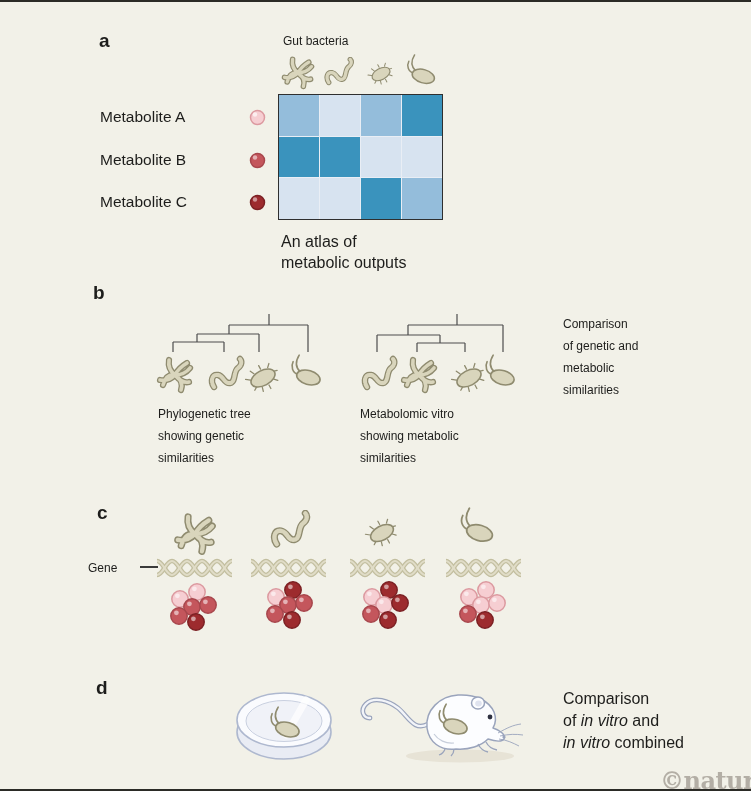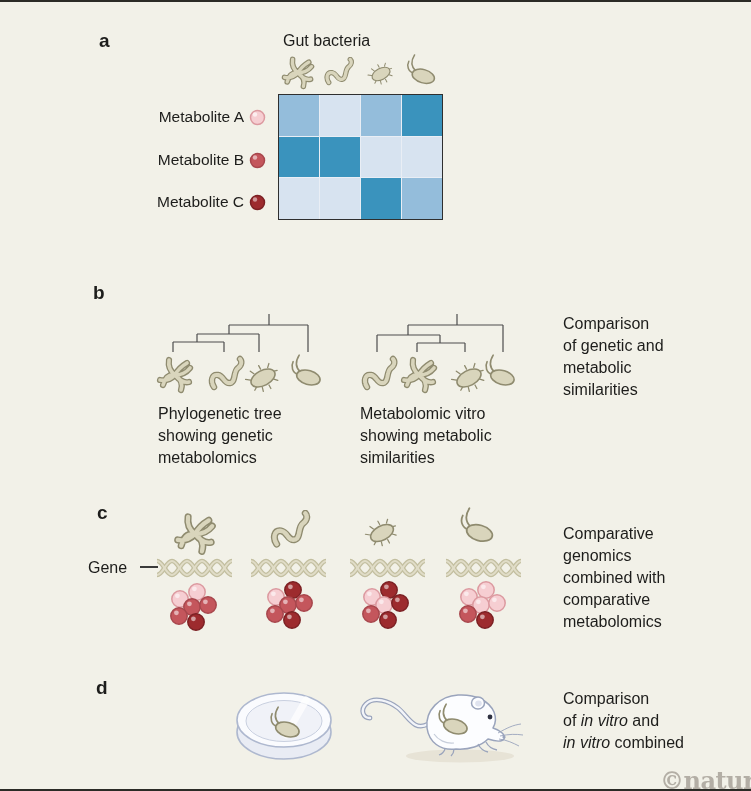--- a/index.html
+++ b/index.html
@@ -1,32 +1,32 @@
 <!DOCTYPE html>
 <html style="--background: #f2f1e8; --ink: #1d1d1b; --rule: #2b2b26; --olive-fill: #d9d5bc; --olive-stroke: #8f8b6f; --dna-base: #c2be9f; --dna-light: #e0dcc7; --tree-line: #4d4d4d; --heatmap-border: #2f2f2f; --heatmap-light: #d7e3f0; --heatmap-medium: #94bddb; --heatmap-dark: #3a93bd; --dot-light-fill: #f6ced2; --dot-light-stroke: #dc9aa0; --dot-medium-fill: #c4565c; --dot-medium-stroke: #a8474d; --dot-dark-fill: #9d2b2e; --dot-dark-stroke: #7c2124; --mouse-fill: #fcfdff; --mouse-stroke: #9aa4bc; --dish-stroke: #aeb8cf; --shadow: #e7e3d6; --watermark: #b3aea5;"><head>
 <meta charset="utf-8">
 <style>
   html,body{margin:0;padding:0;background:#fff;}
   #fig{position:relative;width:751px;height:791px;background:var(--background,#f2f1e8);
        font-family:"Liberation Sans",sans-serif;color:var(--ink,#1d1d1b);overflow:hidden;}
   .abs{position:absolute;}
   .rule{position:absolute;left:0;width:751px;height:2px;background:var(--rule,#2b2b26);}
   .panel-label{position:absolute;font-size:19px;font-weight:bold;}
-  .txt{position:absolute;font-size:16px;line-height:22px;white-space:pre-line;}
+  .txt{position:absolute;font-size:12px;line-height:22px;white-space:pre-line;}
   .txt-sm{position:absolute;font-size:16px;line-height:21px;white-space:pre-line;}
   .note{position:absolute;font-size:16px;line-height:22px;width:160px;}
   
   #heatmap{position:absolute;left:278px;top:94px;width:165px;height:126px;box-sizing:border-box;
            border:1.5px solid var(--heatmap-border,#2f2f2f);display:grid;
            grid-template-columns:repeat(4,1fr);grid-template-rows:repeat(3,1fr);
            gap:1px;background:#e9eef5;}
   .hm-light{background:var(--heatmap-light,#d7e3f0);}
   .hm-medium{background:var(--heatmap-medium,#94bddb);}
   .hm-dark{background:var(--heatmap-dark,#3a93bd);}
-  .met-label{position:absolute;left:100px;width:144px;text-align:right;font-size:15.5px;}
+  .met-label{position:absolute;left:100px;width:144px;font-size:15.5px;}
   
   .dot-light{fill:var(--dot-light-fill,#f6ced2);stroke:var(--dot-light-stroke,#dc9aa0);}
   .dot-medium{fill:var(--dot-medium-fill,#c4565c);stroke:var(--dot-medium-stroke,#a8474d);}
   .dot-dark{fill:var(--dot-dark-fill,#9d2b2e);stroke:var(--dot-dark-stroke,#7c2124);}
   
   .b-out{stroke:var(--olive-stroke,#8f8b6f);fill:none;stroke-linecap:round;}
   .b-in{stroke:var(--olive-fill,#d9d5bc);fill:none;stroke-linecap:round;}
   .b-fill{fill:var(--olive-fill,#d9d5bc);stroke:var(--olive-stroke,#8f8b6f);}
   .tree{stroke:var(--tree-line,#4d4d4d);stroke-width:1.2;fill:none;}
   .dna-base{stroke:var(--dna-base,#c6c2a6);fill:none;stroke-linecap:round;}
@@ -116,20 +116,22 @@
     </svg>
   <svg class="abs" style="left:249px;top:152px" width="17" height="17">
       <circle cx="8.5" cy="8.5" r="7" stroke-width="1.5" class="dot-medium"></circle>
       <circle cx="6" cy="5.5" r="2.2" fill="#fff" opacity="0.55"></circle>
     </svg>
   <svg class="abs" style="left:249px;top:194px" width="17" height="17">
       <circle cx="8.5" cy="8.5" r="7" stroke-width="1.5" class="dot-dark"></circle>
       <circle cx="6" cy="5.5" r="2.2" fill="#fff" opacity="0.5"></circle>
     </svg>
 
+  <div class="txt-sm" style="left:281px;top:231px">An atlas of
+metabolic outputs</div>
 
   <div class="panel-label" style="left:93px;top:282px">b</div>
 
   <svg class="abs" style="left:150px;top:308px" width="180" height="92">
     <path class="tree" d="M119 6V17M79 17H158M158 17V44M79 17V26M47 26H109M109 26V44M47 26V34M23 34H74M23 34V44M74 34V44"></path>
     <use href="#bact-branched" x="5" y="46" width="36" height="36"></use>
     <use href="#bact-corkscrew" x="57" y="48" width="34" height="34"></use>
     <use href="#bact-rod" x="93" y="50" width="32" height="32"></use>
     <use href="#bact-flagellate" x="137" y="45" width="38" height="38"></use>
   </svg>
@@ -137,21 +139,21 @@
   <svg class="abs" style="left:360px;top:308px" width="165" height="92">
     <path class="tree" d="M97 6V17M48 17H143M143 17V44M48 17V27M17 27H80M17 27V44M80 27V35M57 35H105M57 35V44M105 35V44"></path>
     <use href="#bact-corkscrew" x="0" y="48" width="34" height="34"></use>
     <use href="#bact-branched" x="39" y="46" width="36" height="36"></use>
     <use href="#bact-rod" x="89" y="50" width="32" height="32"></use>
     <use href="#bact-flagellate" x="121" y="45" width="38" height="38"></use>
   </svg>
 
   <div class="txt" style="left:158px;top:403px">Phylogenetic tree
 showing genetic
-metabolomics</div>
+similarities</div>
   <div class="txt" style="left:360px;top:403px">Metabolomic vitro
 showing metabolic
 similarities</div>
   <div class="txt" style="left:563px;top:313px">Comparison
 of genetic and
 metabolic
 similarities</div>
 
   <div class="panel-label" style="left:97px;top:502px">c</div>
 
@@ -234,25 +236,20 @@
       <circle cx="28" cy="28" r="8.2" stroke-width="1.5" class="dot-light"></circle>
       <circle cx="25.4" cy="24.8" r="2.4" fill="#fff" opacity="0.55"></circle>
       <circle cx="44" cy="26" r="8.2" stroke-width="1.5" class="dot-light"></circle>
       <circle cx="41.4" cy="22.8" r="2.4" fill="#fff" opacity="0.55"></circle>
       <circle cx="15" cy="37" r="8.2" stroke-width="1.5" class="dot-medium"></circle>
       <circle cx="12.4" cy="33.8" r="2.4" fill="#fff" opacity="0.55"></circle>
       <circle cx="32" cy="43" r="8.2" stroke-width="1.5" class="dot-dark"></circle>
       <circle cx="29.4" cy="39.8" r="2.4" fill="#fff" opacity="0.55"></circle>
     </svg>
 
-  <div class="txt" style="left:563px;top:523px">Comparative
-genomics
-combined with
-comparative
-metabolomics</div>
 
   <div class="panel-label" style="left:96px;top:677px">d</div>
 
   <svg class="abs" style="left:233px;top:680px" width="102" height="84" viewBox="0 0 102 84">
     <ellipse cx="51" cy="52" rx="47" ry="27" fill="#e9ecf4" stroke="var(--dish-stroke,#aeb8cf)" stroke-width="1.6"></ellipse>
     <ellipse cx="51" cy="40" rx="47" ry="27" fill="#fafbfe" stroke="var(--dish-stroke,#aeb8cf)" stroke-width="1.6"></ellipse>
     <ellipse cx="51" cy="41" rx="38" ry="20.5" fill="#f0f2f8" stroke="#c9d0e0" stroke-width="1"></ellipse>
     <path d="M73 20L53 55" stroke="#ffffff" stroke-width="7" stroke-linecap="round" opacity="0.75"></path>
     <use href="#bact-flagellate" x="33" y="25" width="28" height="28"></use>
   </svg>

